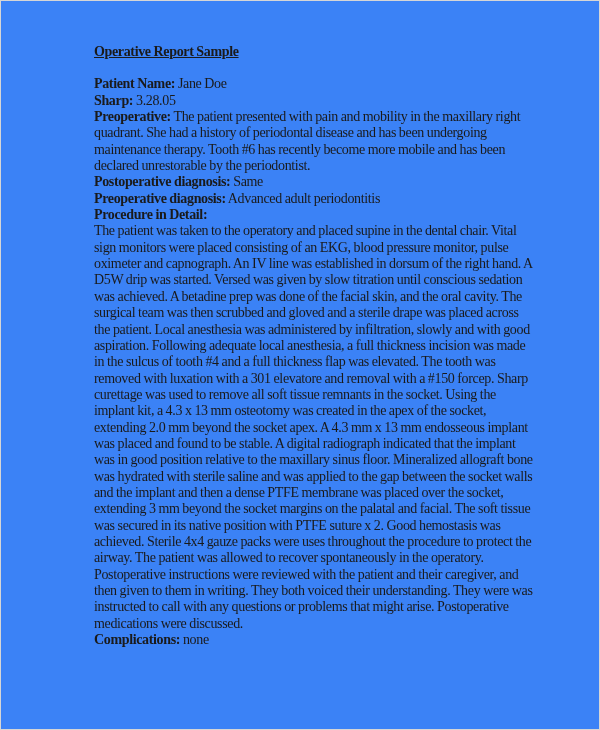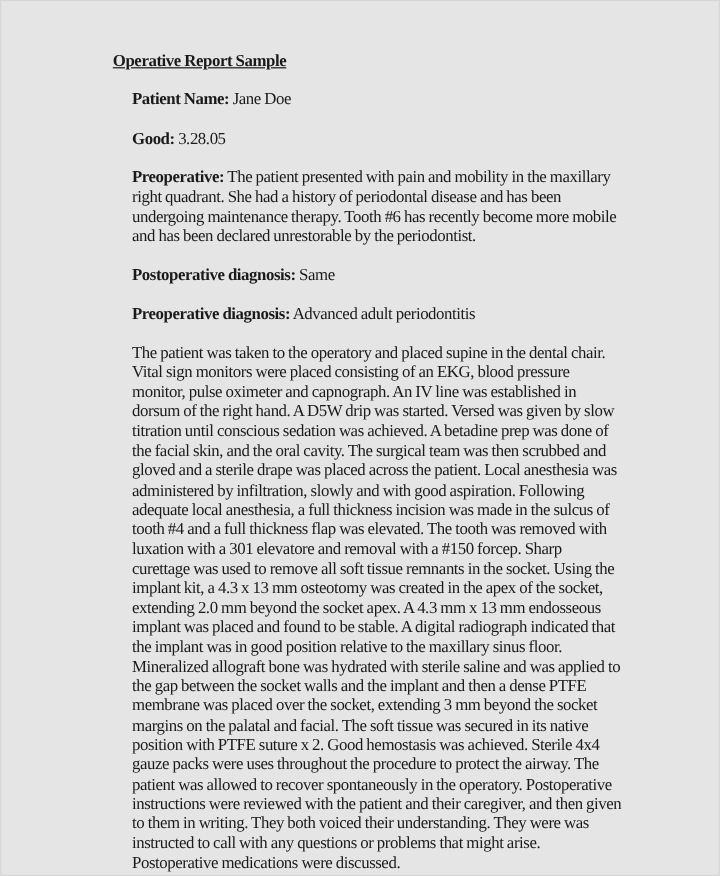--- a/index.html
+++ b/index.html
@@ -1,41 +1,42 @@
 <!DOCTYPE html>
 <html><head>
 <meta charset="utf-8">
 <style>
   html, body { margin: 0; padding: 0; background: #ffffff; }
   body { width: 600px; height: 730px; overflow: hidden; position: relative; }
   .page {
     position: absolute; left: 0; top: 0; width: 598px; height: 728px;
-    border: 1px solid #d6d6d6; background: #e5e5e5;
+    border: 1px solid #d6d6d6; background: #3b82f6;
   }
   .content {
     position: absolute; left: 93px; top: 43px; width: 440px;
     font-family: "Liberation Serif", "DejaVu Serif", serif;
     font-size: 14px; line-height: 16.35px; color: #1a1a1a;
     letter-spacing: -0.35px; word-spacing: -0.3px;
   }
   .title { font-weight: bold; text-decoration: underline; margin-bottom: 16px; }
   .label { font-weight: bold; }
-  .row { margin: 16px; }
-  .procedure { margin: 16px; text-align: left; }
+  .row { margin: 0; }
+  .procedure { margin: 0; text-align: left; }
 </style>
 </head>
 <body>
 
 <div class="page">
   <div class="content">
     <div class="title">Operative Report Sample</div>
 
     <div class="row"><span class="label">Patient Name:</span><span> Jane Doe</span></div>
-    <div class="row"><span class="label">Good:</span><span> 3.28.05</span></div>
+    <div class="row"><span class="label">Sharp:</span><span> 3.28.05</span></div>
     <div class="row"><span class="label">Preoperative:</span><span> The patient presented with pain and mobility in the maxillary right quadrant. She had a history of periodontal disease and has been undergoing maintenance therapy. Tooth #6 has recently become more mobile and has been declared unrestorable by the periodontist.</span></div>
     <div class="row"><span class="label">Postoperative diagnosis:</span><span> Same</span></div>
     <div class="row"><span class="label">Preoperative diagnosis:</span><span> Advanced adult periodontitis</span></div>
+    <div class="row"><span class="label">Procedure in Detail:</span></div>
 
     <div class="procedure">The patient was taken to the operatory and placed supine in the dental chair.  Vital sign monitors were placed consisting of an EKG, blood pressure monitor, pulse oximeter and capnograph. An IV line was established in dorsum of the right hand. A D5W drip was started. Versed was given by slow titration until conscious sedation was achieved. A betadine prep was done of the facial skin, and the oral cavity. The surgical team was then scrubbed and gloved and a sterile drape was placed across the patient. Local anesthesia was administered by infiltration, slowly and with good aspiration. Following adequate local anesthesia, a full thickness incision was made in the sulcus of tooth #4 and a full thickness flap was elevated. The tooth was removed with luxation with a 301 elevatore and removal with a #150 forcep. Sharp curettage was used to remove all soft tissue remnants in the socket. Using the implant kit, a 4.3 x 13 mm osteotomy was created in the apex of the socket, extending 2.0 mm beyond the socket apex. A 4.3 mm x 13 mm endosseous implant was placed and found to be stable. A digital radiograph indicated that the implant was in good position relative to the maxillary sinus floor. Mineralized allograft bone was hydrated with sterile saline and was applied to the gap between the socket walls and the implant and then a dense PTFE membrane was placed over the socket, extending 3 mm beyond the socket margins on the palatal and facial. The soft tissue was secured in its native position with PTFE suture x 2. Good hemostasis was achieved. Sterile 4x4 gauze packs were uses throughout the procedure to protect the airway. The patient was allowed to recover spontaneously in the operatory. Postoperative instructions were reviewed with the patient and their caregiver, and then given to them in writing. They both voiced their understanding. They were was instructed to call with any questions or problems that might arise. Postoperative medications were discussed.</div>
 
     <div class="row"><span class="label">Complications:</span><span> none</span></div>
   </div>
 </div>
 
 </body></html>

